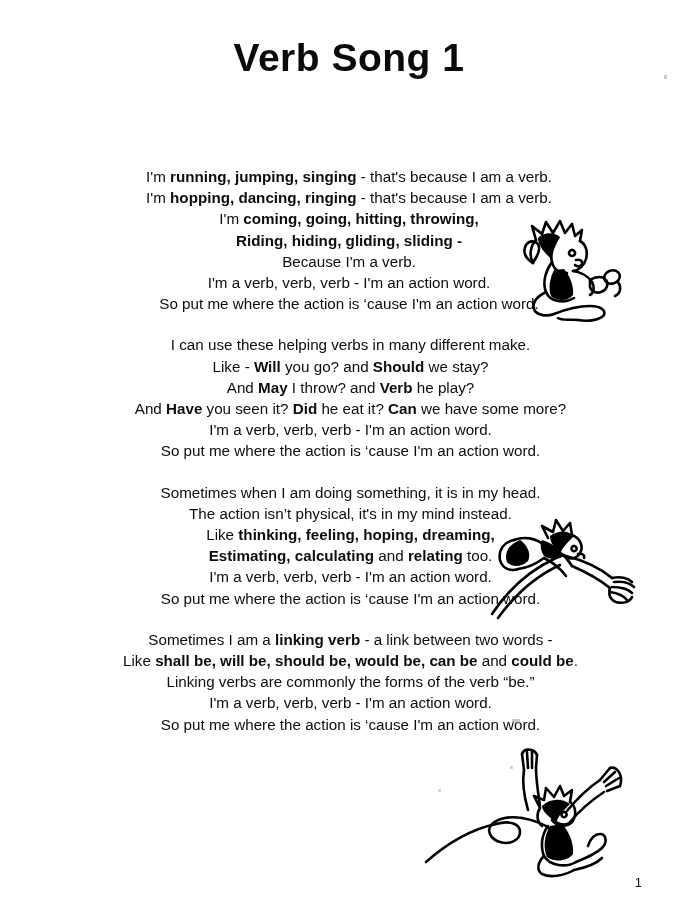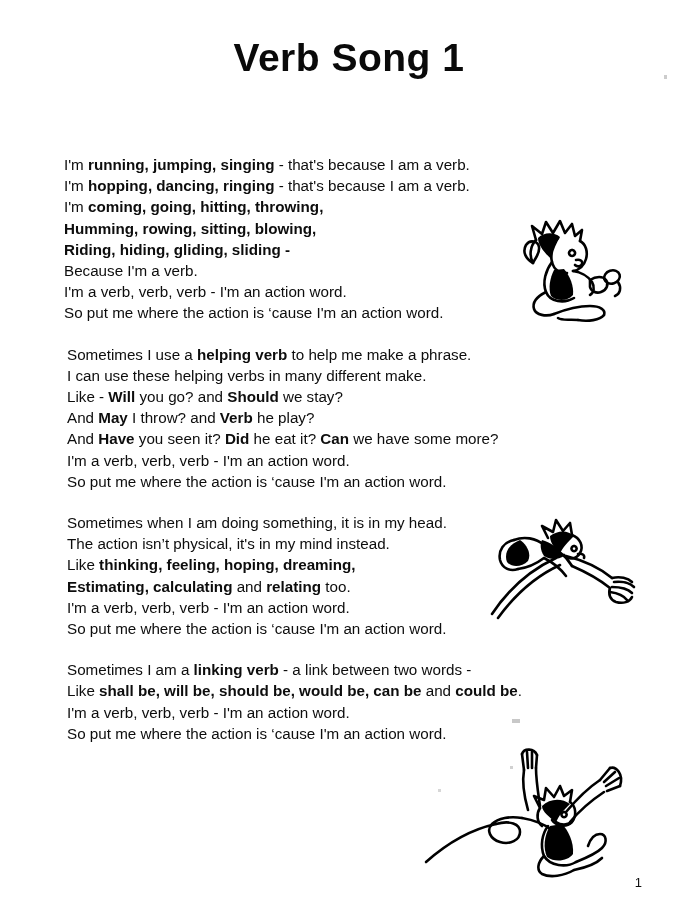--- a/index.html
+++ b/index.html
@@ -28,21 +28,22 @@
     letter-spacing: 0.5px;
     color: #0a0a0a;
   }
   .lyrics {
     position: absolute;
     left: 64px;
     top: 150px;
     width: 570px;
   }
   .verse {
-    margin: 4px 0 20px 0;
+    margin: 16px 0 20px 0;
+    text-align: center;
   }
   .verse.indented {
     padding-left: 3px;
   }
   .line {
     font-size: 15.2px;
     line-height: 21.2px;
     white-space: pre;
     color: #0d0d0d;
   }
@@ -94,46 +95,45 @@
 
 <div class="page">
 
   <div class="page-title">Verb Song 1</div>
 
   <div class="lyrics">
       <div class="verse">
         <div class="line"><span>I'm </span><b>running, jumping, singing</b><span> - that's because I am a verb.</span></div>
         <div class="line"><span>I'm </span><b>hopping, dancing, ringing</b><span> - that's because I am a verb.</span></div>
         <div class="line"><span>I'm </span><b>coming, going, hitting, throwing,</b></div>
-        <div class="line"><b>Humming, rowing, sitting, blowing,</b></div>
         <div class="line"><b>Riding, hiding, gliding, sliding -</b></div>
         <div class="line"><span>Because I'm a verb.</span></div>
         <div class="line"><span>I'm a verb, verb, verb - I'm an action word.</span></div>
         <div class="line"><span>So put me where the action is ‘cause I'm an action word.</span></div>
       </div>
       <div class="verse indented">
-        <div class="line"><span>Sometimes I use a </span><b>helping verb</b><span> to help me make a phrase.</span></div>
         <div class="line"><span>I can use these helping verbs in many different make.</span></div>
         <div class="line"><span>Like - </span><b>Will</b><span> you go? and </span><b>Should</b><span> we stay?</span></div>
         <div class="line"><span>And </span><b>May</b><span> I throw? and </span><b>Verb</b><span> he play?</span></div>
         <div class="line"><span>And </span><b>Have</b><span> you seen it? </span><b>Did</b><span> he eat it? </span><b>Can</b><span> we have some more?</span></div>
         <div class="line"><span>I'm a verb, verb, verb - I'm an action word.</span></div>
         <div class="line"><span>So put me where the action is ‘cause I'm an action word.</span></div>
       </div>
       <div class="verse indented">
         <div class="line"><span>Sometimes when I am doing something, it is in my head.</span></div>
         <div class="line"><span>The action isn’t physical, it's in my mind instead.</span></div>
         <div class="line"><span>Like </span><b>thinking, feeling, hoping, dreaming,</b></div>
         <div class="line"><b>Estimating, calculating</b><span> and </span><b>relating</b><span> too.</span></div>
         <div class="line"><span>I'm a verb, verb, verb - I'm an action word.</span></div>
         <div class="line"><span>So put me where the action is ‘cause I'm an action word.</span></div>
       </div>
       <div class="verse indented">
         <div class="line"><span>Sometimes I am a </span><b>linking verb</b><span> - a link between two words -</span></div>
         <div class="line"><span>Like </span><b>shall be, will be, should be, would be, can be</b><span> and </span><b>could be</b><span>.</span></div>
+        <div class="line"><span>Linking verbs are commonly the forms of the verb “be.”</span></div>
         <div class="line"><span>I'm a verb, verb, verb - I'm an action word.</span></div>
         <div class="line"><span>So put me where the action is ‘cause I'm an action word.</span></div>
       </div>
     </div>
 
   <div class="illus" id="illus-singer">
     <svg viewBox="0 0 124 112" xmlns="http://www.w3.org/2000/svg">
       <g fill="none" stroke="#000" stroke-width="2.6" stroke-linecap="round" stroke-linejoin="round">
 
         <path d="M34 26 L30 12 L40 20 L44 8 L51 19 L58 7 L63 19 L70 10 L73 22 L80 16 L78 27"></path>

